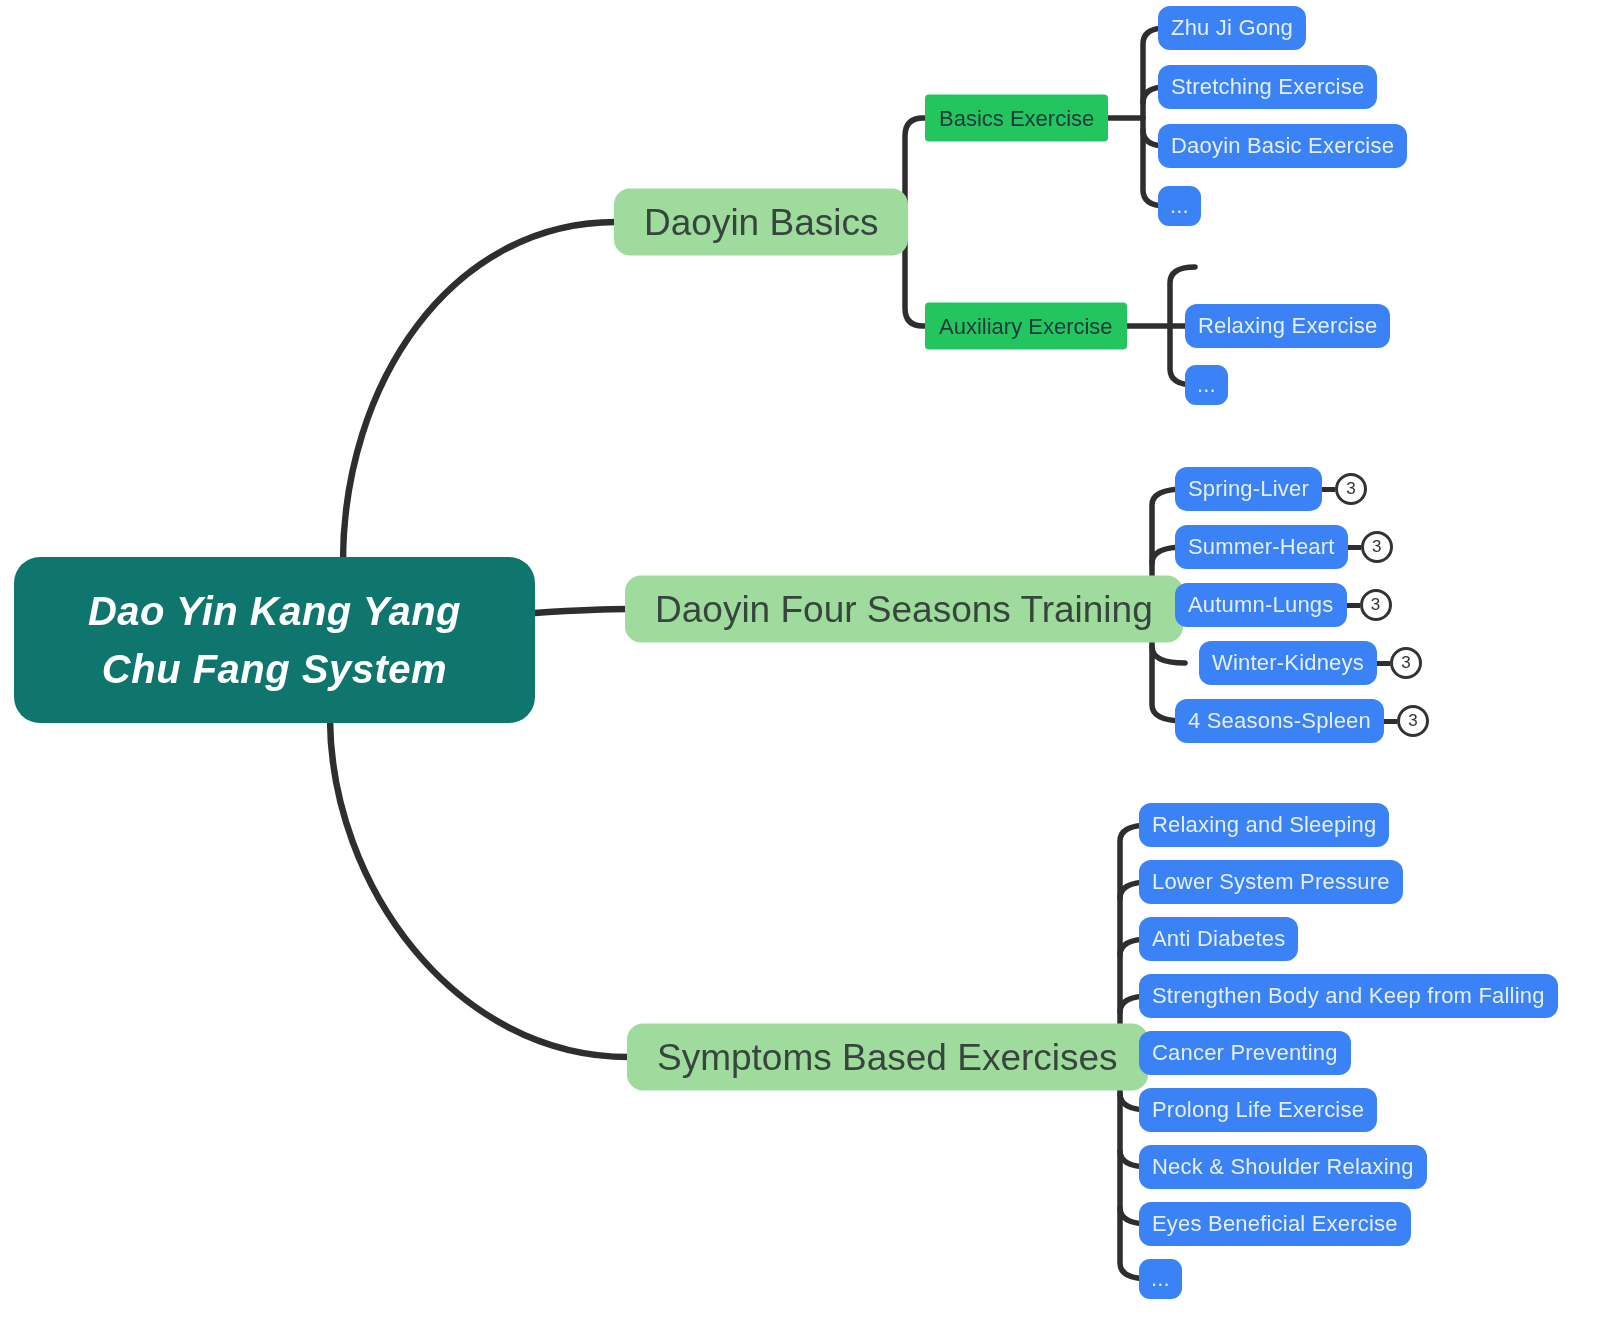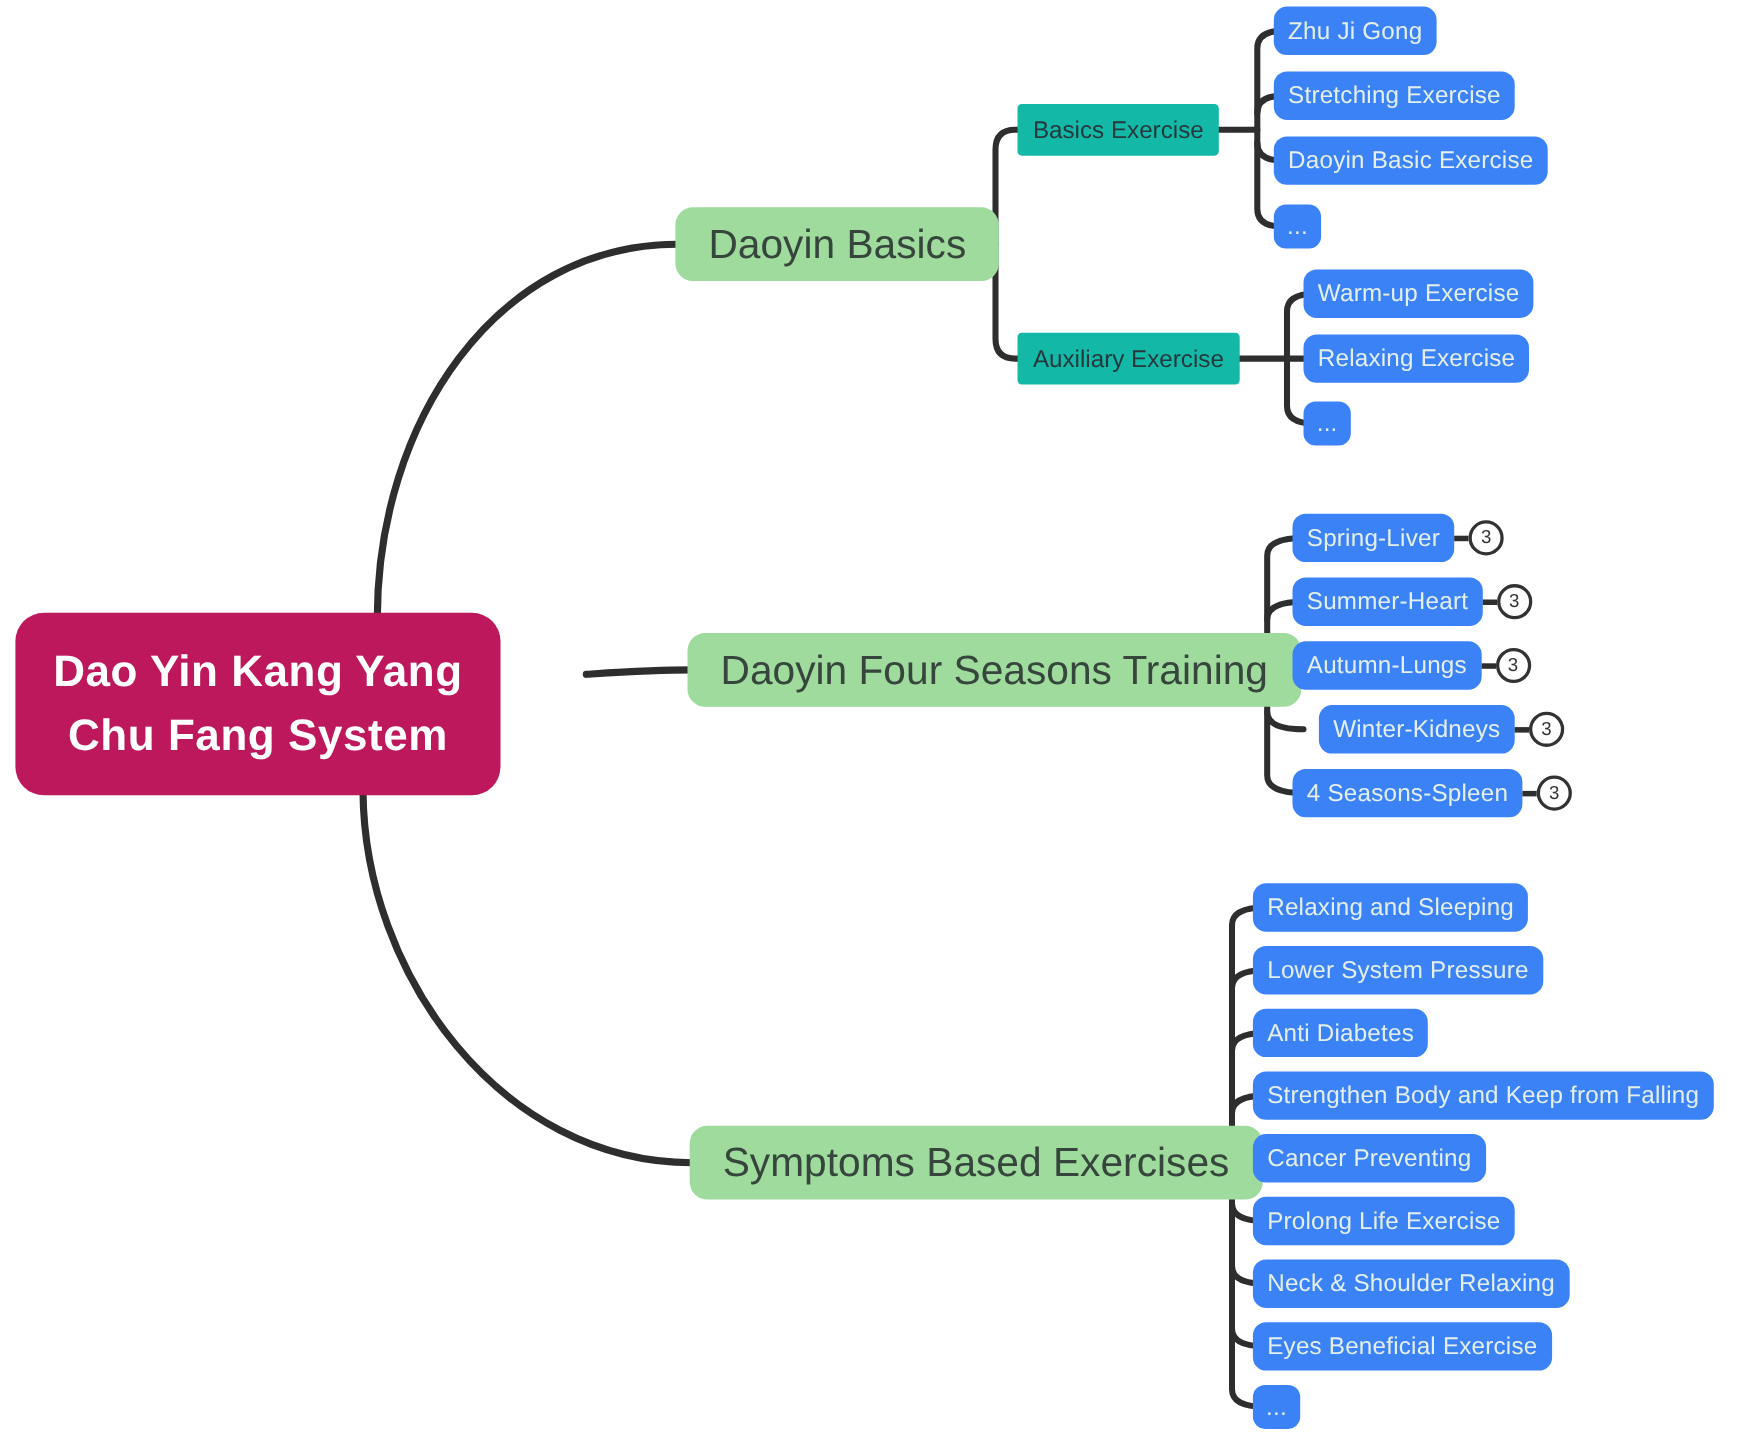--- a/index.html
+++ b/index.html
@@ -4,31 +4,31 @@
 <style>
   html,body{margin:0;padding:0;background:#ffffff;}
   .canvas{
     position:relative;width:1600px;height:1322px;background:#ffffff;overflow:hidden;
     font-family:"Liberation Sans","DejaVu Sans",sans-serif;
   }
   svg.connectors{position:absolute;left:0;top:0;z-index:1;}
   .node-row{position:absolute;display:flex;align-items:center;transform:translateY(-50%);z-index:2;white-space:nowrap;}
   .box{display:flex;align-items:center;justify-content:center;}
   .root-box{
-    position:absolute;left:14px;top:557px;width:441px;height:166px;z-index:2;
-    background:#be185d;border-radius:26px;color:#ffffff;font-size:40px;font-weight:bold;
+    position:absolute;left:14px;top:557px;width:521px;height:166px;z-index:2;
+    background:#0f766e;border-radius:26px;color:#ffffff;font-size:40px;font-weight:bold;
     display:flex;align-items:center;justify-content:center;text-align:center;
-    white-space:pre-line;line-height:1.45;letter-spacing:0.5px;
+    white-space:pre-line;line-height:1.45;letter-spacing:0.5px;font-style:italic;
   }
   .branch{
     background:#9edb9d;color:#37463c;font-size:37px;height:67px;
     border-radius:16px;padding:0 30px;
   }
   .subbranch{
-    background:#14b8a6;color:#25393d;font-size:22px;height:47px;
+    background:#22c55e;color:#25393d;font-size:22px;height:47px;
     border-radius:4px;padding:0 14px;
   }
   .leaf{
     background:#3b82f6;color:#e4efec;font-size:22px;height:44px;
     border-radius:12px;padding:0 13px;letter-spacing:0.2px;
   }
   .leaf.dots{height:40px;padding:0 12px;border-radius:11px;}
   .badge-stub{width:13px;height:5px;background:#2e2e2e;}
   .badge{
     width:26px;height:26px;border:3px solid #333333;border-radius:50%;
@@ -114,23 +114,20 @@
   <div class="node-row" style="left:1158px;top:87px;">
     <div class="box leaf">Stretching Exercise</div>
   </div>
   <div class="node-row" style="left:1158px;top:146px;">
     <div class="box leaf">Daoyin Basic Exercise</div>
   </div>
   <div class="node-row" style="left:1158px;top:206px;">
     <div class="box leaf dots">...</div>
   </div>
 
-  <div class="node-row" style="left:1185px;top:267px;">
-    <div class="box leaf">Warm-up Exercise</div>
-  </div>
   <div class="node-row" style="left:1185px;top:326px;">
     <div class="box leaf">Relaxing Exercise</div>
   </div>
   <div class="node-row" style="left:1185px;top:385px;">
     <div class="box leaf dots">...</div>
   </div>
 
   <div class="node-row" style="left:1175px;top:489px;">
     <div class="box leaf">Spring-Liver</div>
     <div class="badge-stub"></div>

